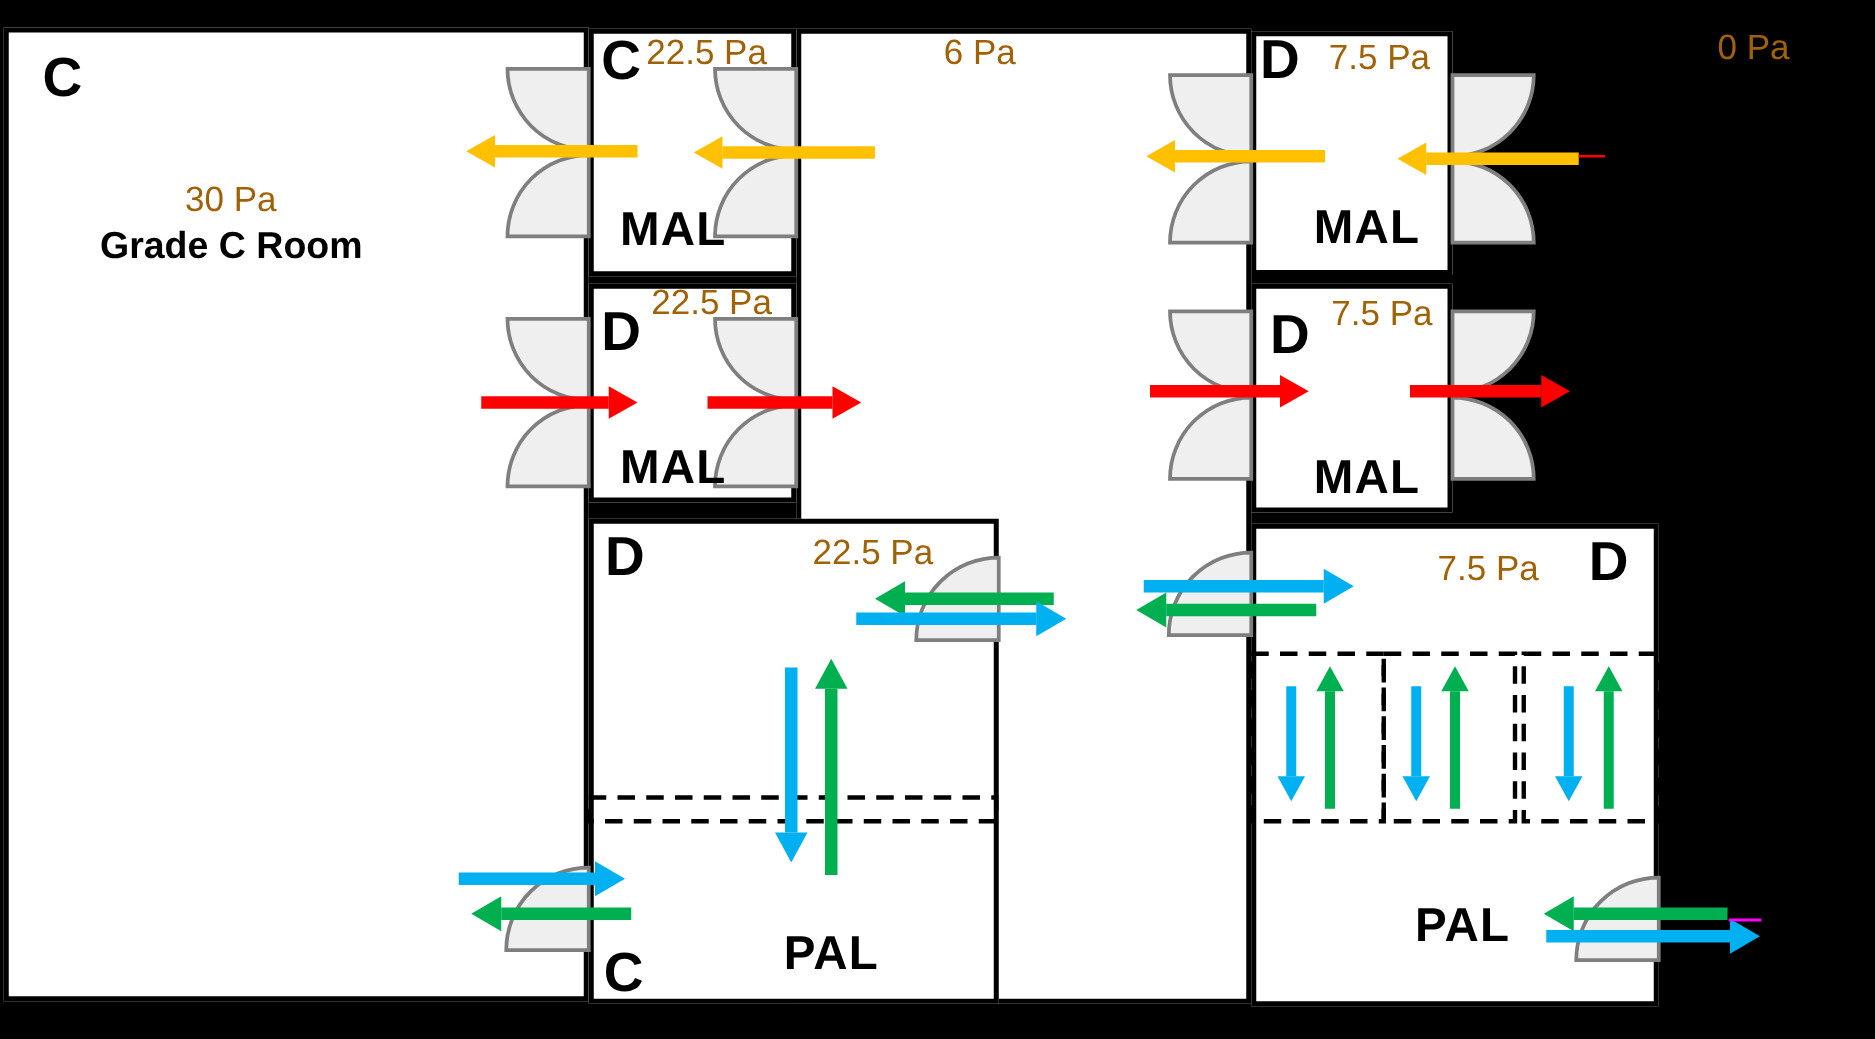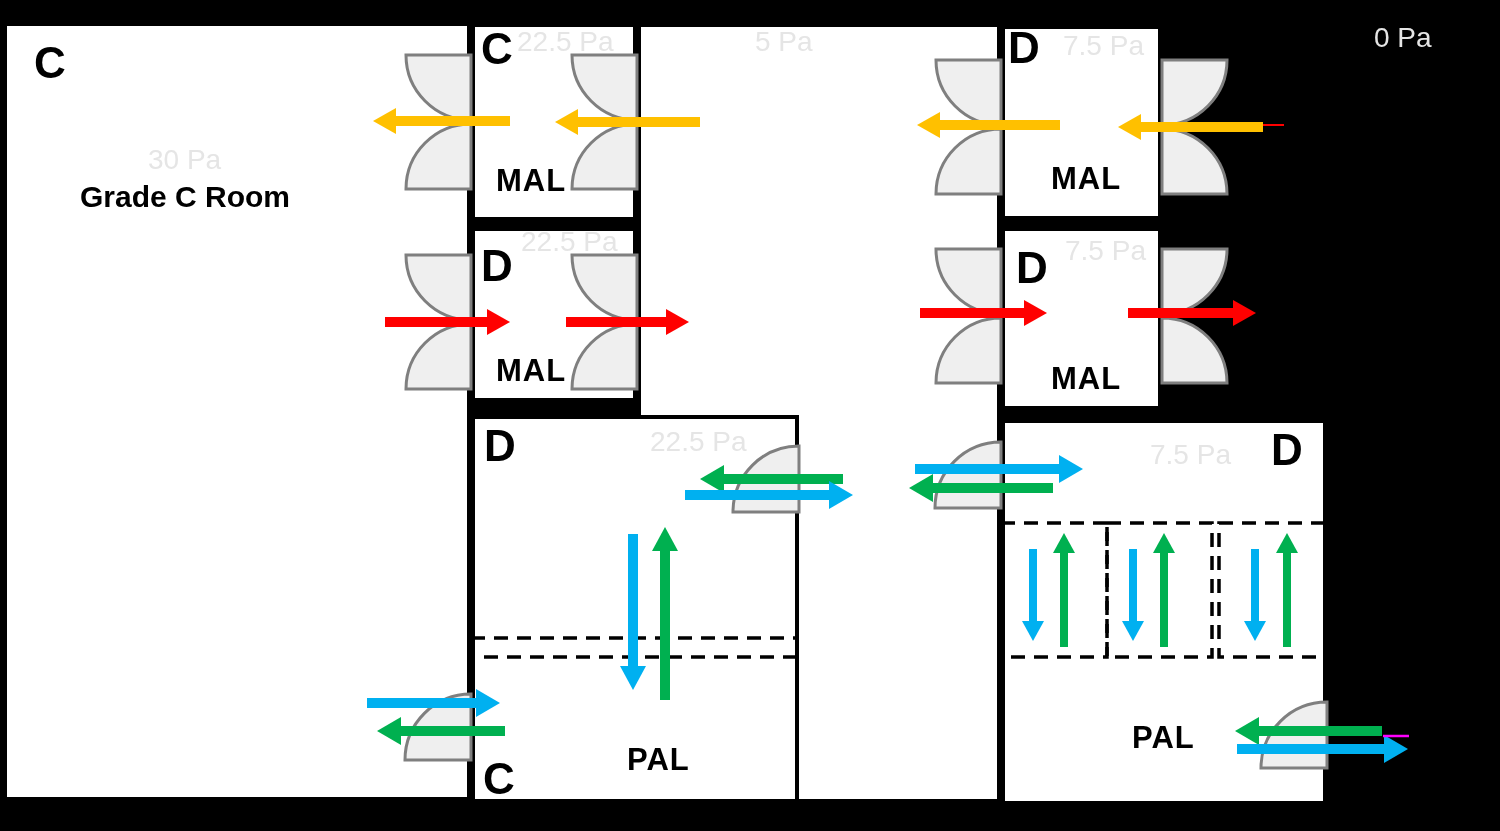--- a/index.html
+++ b/index.html
@@ -6,22 +6,22 @@
   #stage{
     position:relative;width:1500px;height:831px;background:#000;overflow:hidden;
     font-family:"Liberation Sans",sans-serif;
   }
   .room{
     position:absolute;background:#fff;border:4px solid #000;box-sizing:border-box;
   }
   svg.overlay{position:absolute;left:0;top:0;z-index:30;pointer-events:none;}
   .lbl{position:absolute;z-index:40;white-space:nowrap;line-height:1;}
   .grade{font-size:44px;font-weight:700;color:#000;}
-  .pressure{font-size:28px;font-weight:400;color:#e5e5e5;text-align:right;}
-  .airlock{font-size:31px;font-weight:700;color:#000;letter-spacing:1px;}
+  .pressure{font-size:28px;font-weight:400;color:#a16207;text-align:right;}
+  .airlock{font-size:38px;font-weight:700;color:#000;letter-spacing:1px;}
   .roomname{font-size:30px;font-weight:700;color:#000;}
   
   .yellow line{stroke:#FFC000;} .yellow polygon{fill:#FFC000;}
   .red line{stroke:#FF0000;}    .red polygon{fill:#FF0000;}
   .blue line{stroke:#00B0F0;}   .blue polygon{fill:#00B0F0;}
   .green line{stroke:#00B050;}  .green polygon{fill:#00B050;}
   .arrow line{stroke-width:10;}
   .arrow.thin line{stroke-width:8;}
   .door{fill:#EFEFEF;stroke:#7F7F7F;stroke-width:3;}
   .dash{fill:none;stroke:#000;stroke-width:3.5;stroke-dasharray:14 9;}
@@ -185,21 +185,21 @@
   <div class="lbl roomname" style="left:80px;top:182px;">Grade C Room</div>
 
   <div class="lbl grade" style="left:481px;top:27px;">C</div>
   <div class="lbl pressure" style="left:517px;top:28px;">22.5 Pa</div>
   <div class="lbl airlock" style="left:496px;top:165px;">MAL</div>
 
   <div class="lbl pressure" style="left:521px;top:228px;">22.5 Pa</div>
   <div class="lbl grade" style="left:481px;top:244px;">D</div>
   <div class="lbl airlock" style="left:496px;top:355px;">MAL</div>
 
-  <div class="lbl pressure" style="left:755px;top:28px;">5 Pa</div>
+  <div class="lbl pressure" style="left:755px;top:28px;">6 Pa</div>
 
   <div class="lbl grade" style="left:1008px;top:26px;">D</div>
   <div class="lbl pressure" style="left:1063px;top:32px;">7.5 Pa</div>
   <div class="lbl airlock" style="left:1051px;top:163px;">MAL</div>
 
   <div class="lbl pressure" style="left:1065px;top:237px;">7.5 Pa</div>
   <div class="lbl grade" style="left:1016px;top:246px;">D</div>
   <div class="lbl airlock" style="left:1051px;top:363px;">MAL</div>
 
   <div class="lbl grade" style="left:484px;top:424px;">D</div>

